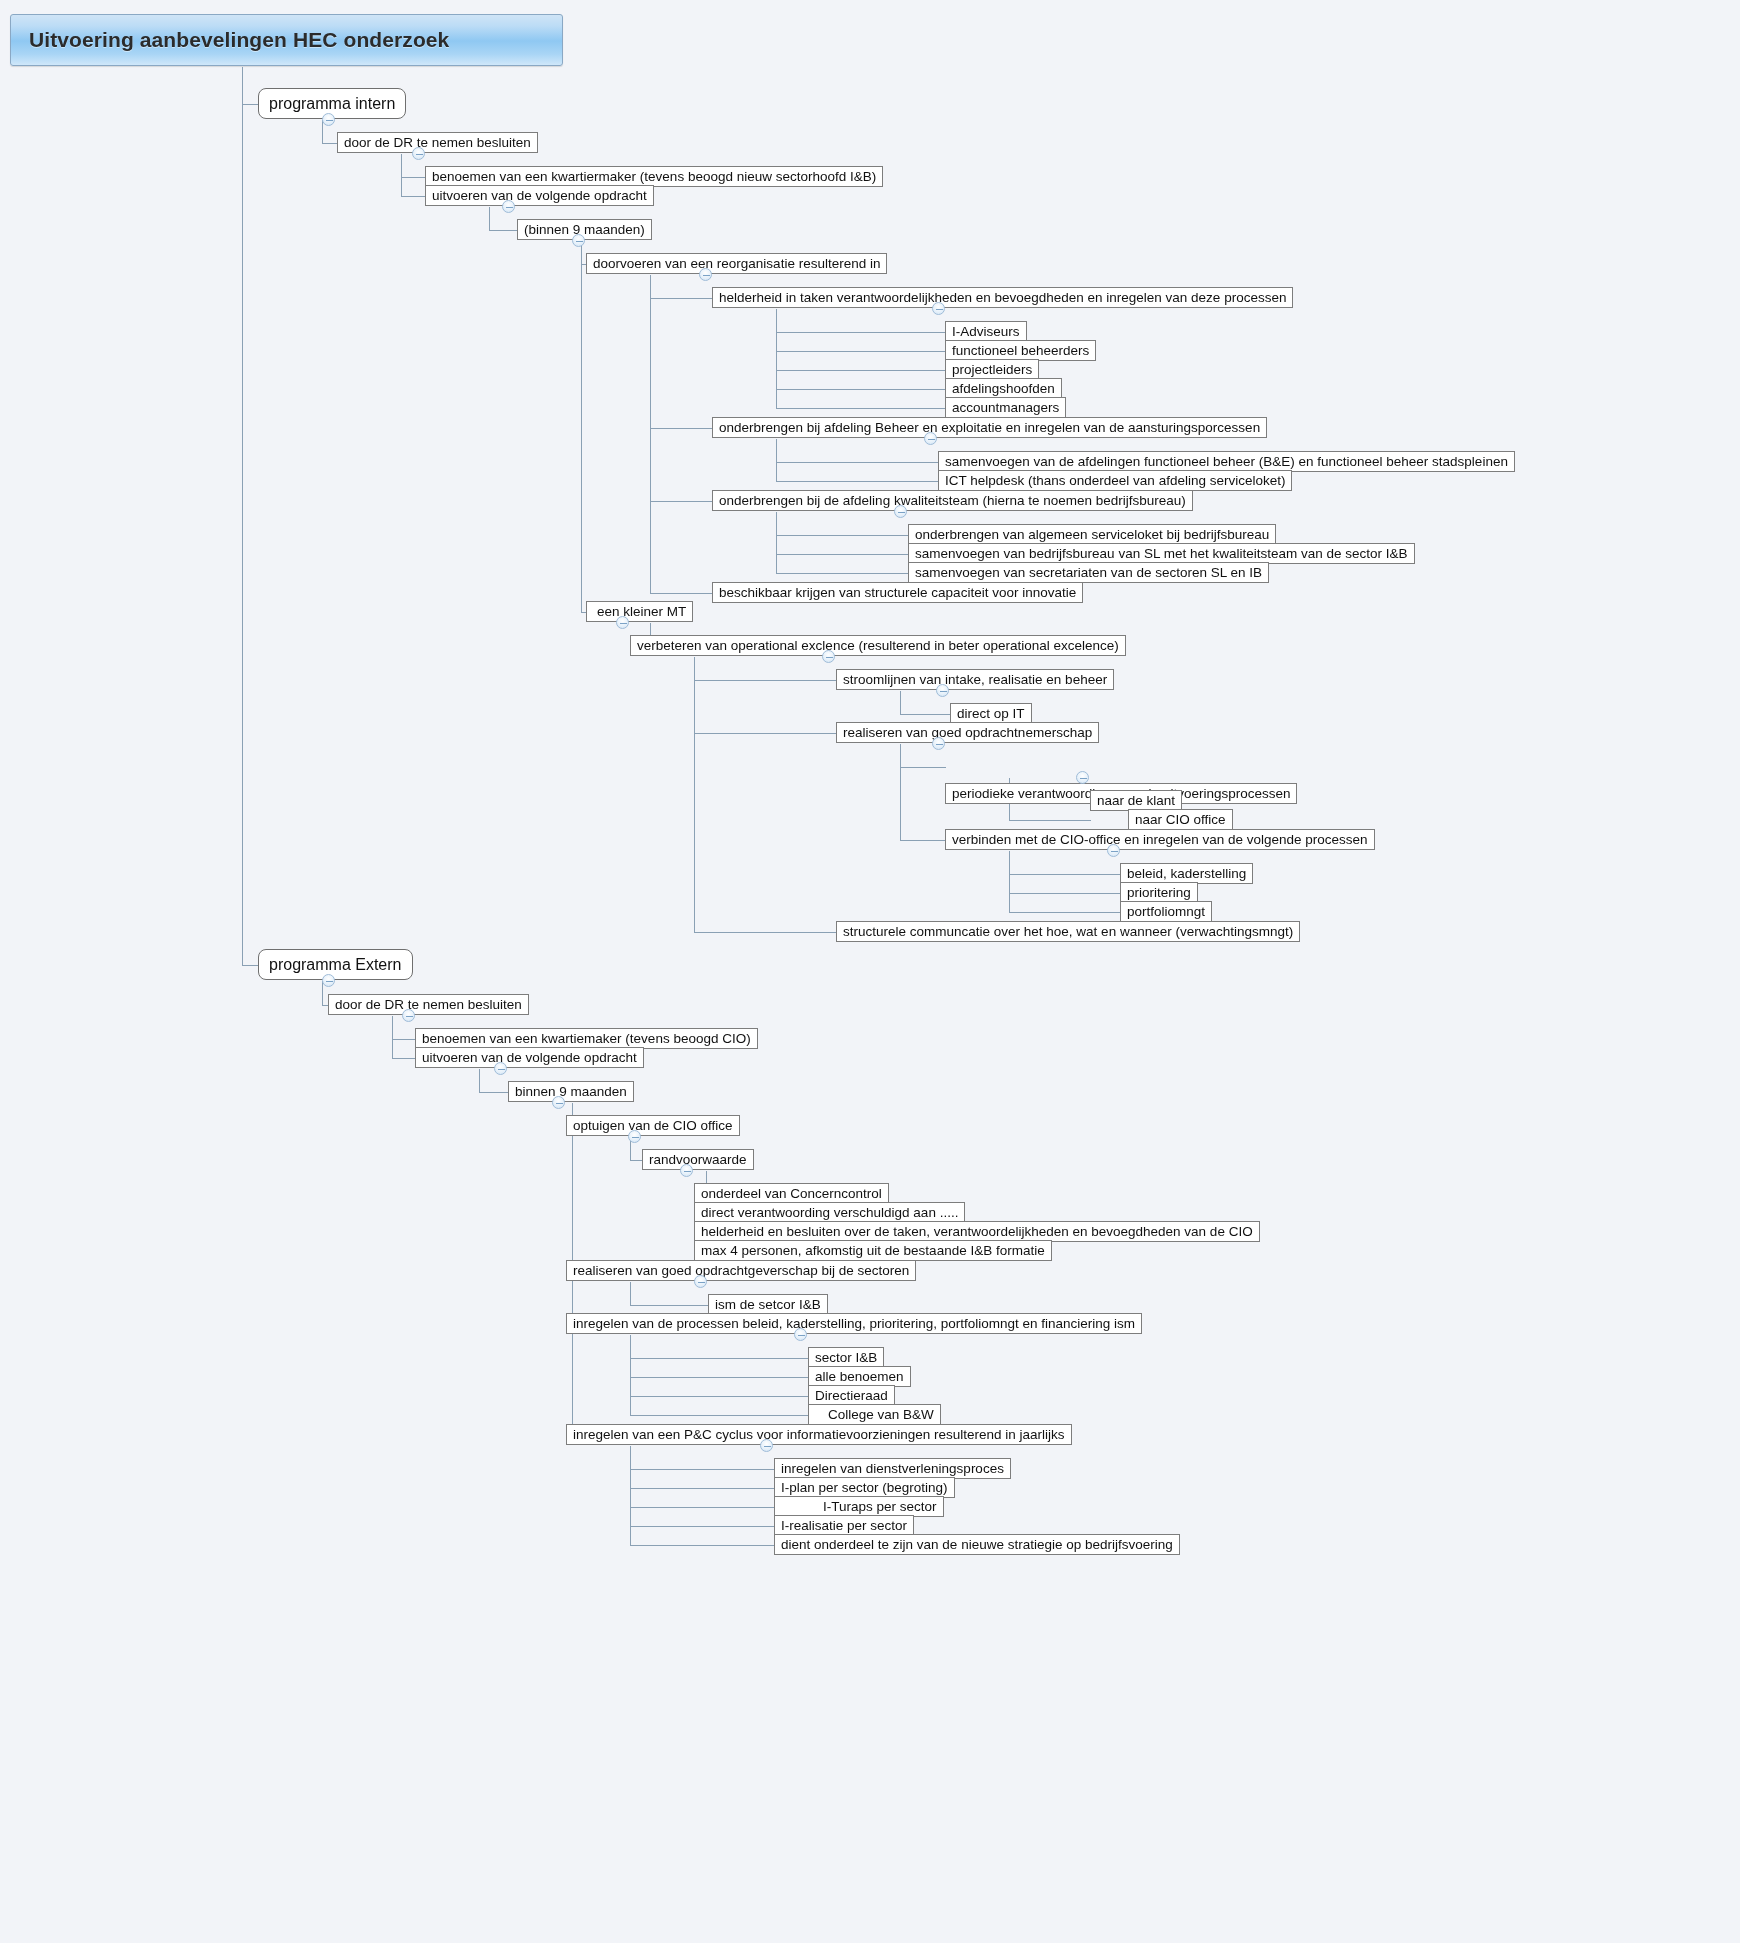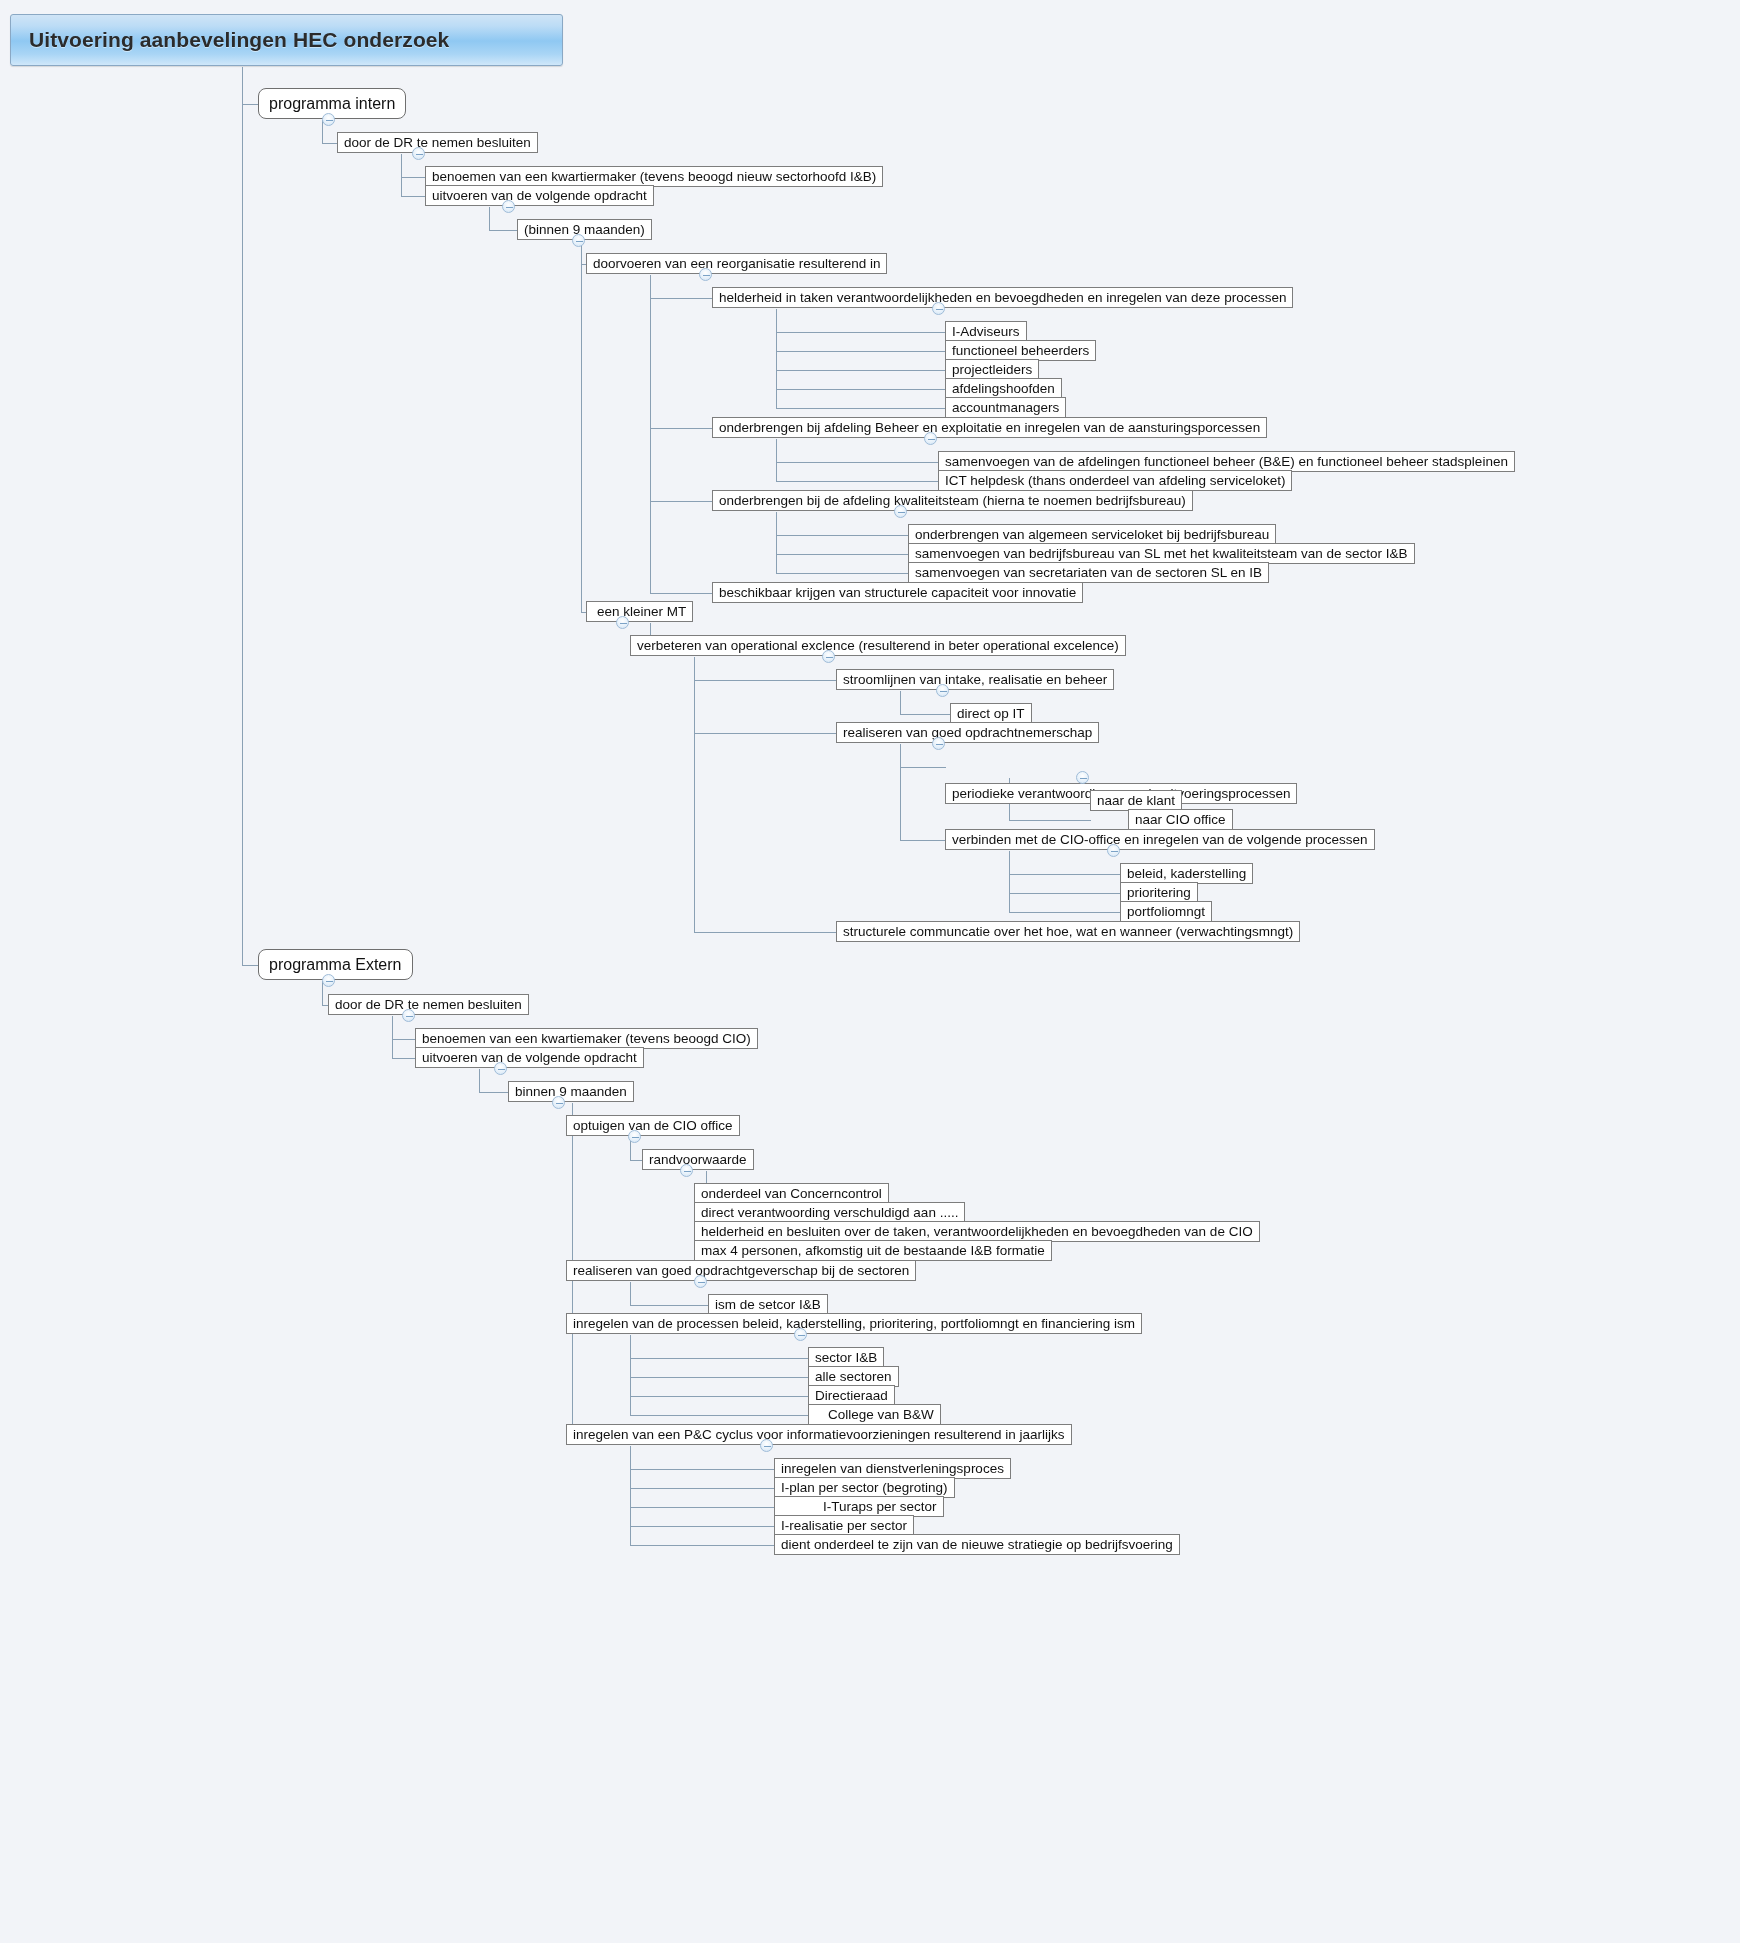--- a/index.html
+++ b/index.html
@@ -359,21 +359,21 @@
 
   <div class="node" style="left:566px;top:1313px;">
       <span>inregelen van de processen beleid, kaderstelling, prioritering, portfoliomngt  en financiering ism</span>
     </div>
   <div class="toggle" style="left:794px;top:1328px;"></div>
 
   <div class="node" style="left:808px;top:1347px;">
       <span>sector I&amp;B</span>
     </div>
   <div class="node" style="left:808px;top:1366px;">
-      <span>alle sectoren</span>
+      <span>alle benoemen</span>
     </div>
   <div class="node" style="left:808px;top:1385px;">
       <span>Directieraad</span>
     </div>
   <div class="node" style="left:808px;top:1404px;padding-left:19px;">
       <span>College van B&amp;W</span>
     </div>
 
   <div class="node" style="left:566px;top:1424px;">
       <span>inregelen van een P&amp;C cyclus voor informatievoorzieningen resulterend in jaarlijks</span>

